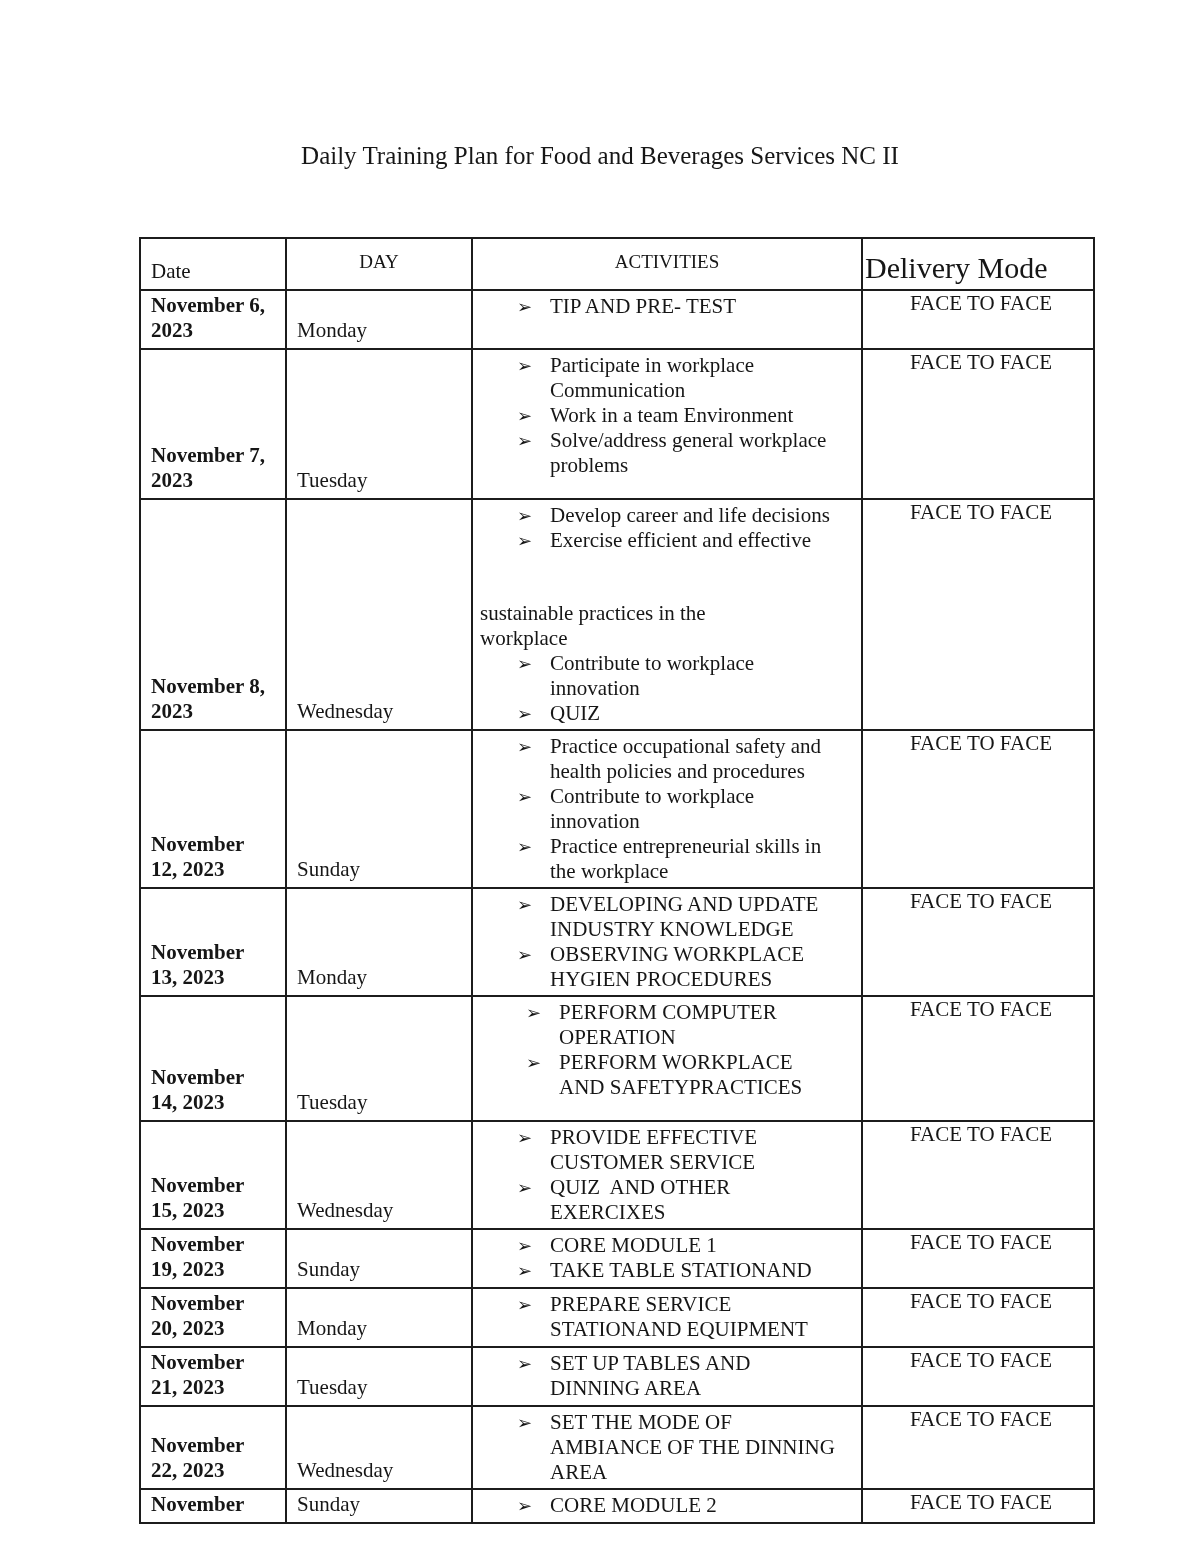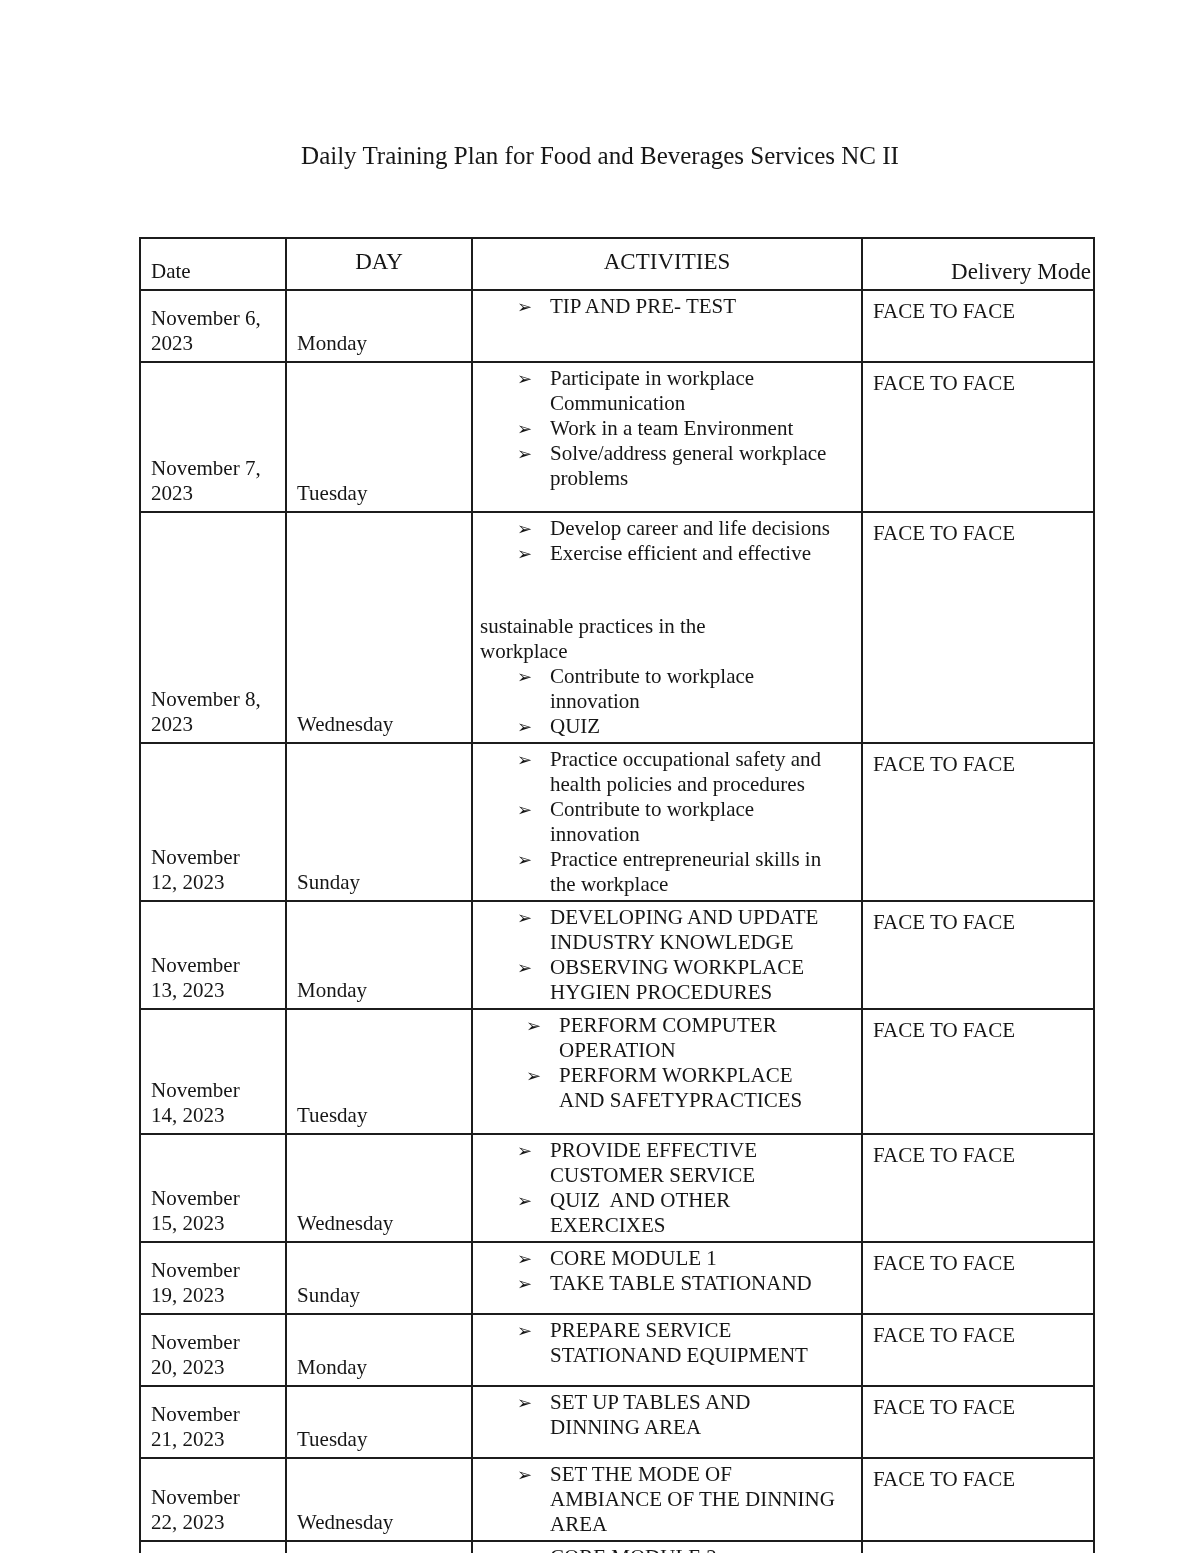--- a/index.html
+++ b/index.html
@@ -40,51 +40,53 @@
     text-align: left;
     vertical-align: bottom;
     font-weight: normal;
     font-size: 21px;
     padding: 0 2px 5px 10px;
   }
   th.h-day, th.h-activities {
     text-align: center;
     vertical-align: middle;
     font-weight: normal;
-    font-size: 23px;
+    font-size: 19px;
     padding-bottom: 6px;
   }
   th.h-delivery {
-    text-align: right;
+    text-align: left;
     vertical-align: bottom;
     font-weight: normal;
-    font-size: 23px;
+    font-size: 30px;
     padding: 4px 2px 4px 2px;
   }
   
   td.c-date {
     vertical-align: bottom;
-    padding: 15px 4px 5px 10px;
-    line-height: 25px;
+    padding: 2px 4px 5px 10px;
+    line-height: 25px;
+    font-weight: bold;
   }
   td.c-day {
     vertical-align: bottom;
     padding: 2px 4px 5px 10px;
     line-height: 25px;
     border-radius: 19px;
   }
   td.c-act {
     vertical-align: top;
     padding: 3px 4px 3px 6px;
     line-height: 25px;
   }
   td.c-del {
     vertical-align: top;
-    padding: 8px 4px 3px 10px;
-    line-height: 25px;
+    padding: 0 4px 3px 10px;
+    line-height: 25px;
+    text-align: center;
   }
   .pre { white-space: pre-wrap; }
   .act-item { display: flex; align-items: flex-start; }
   .act-item .bullet {
     flex: 0 0 33px;
     margin-left: 38px;
     font-family: "DejaVu Sans", sans-serif;
     font-size: 18px;
     line-height: 25px;
   }

